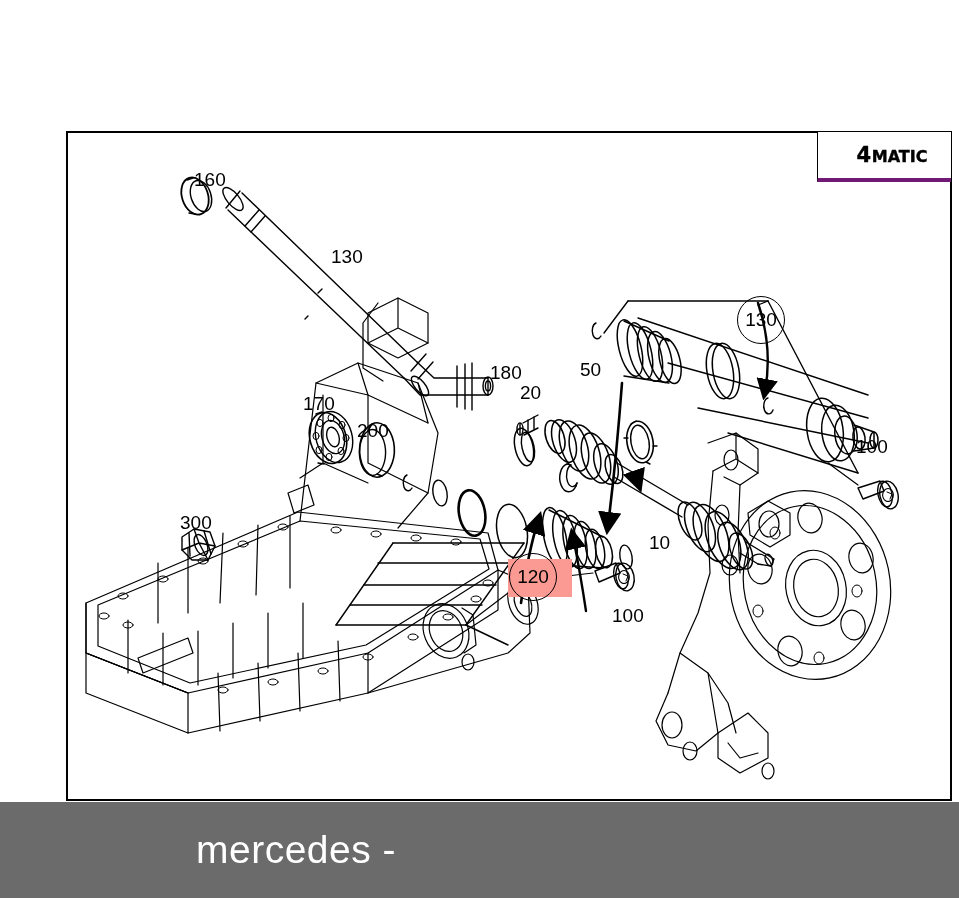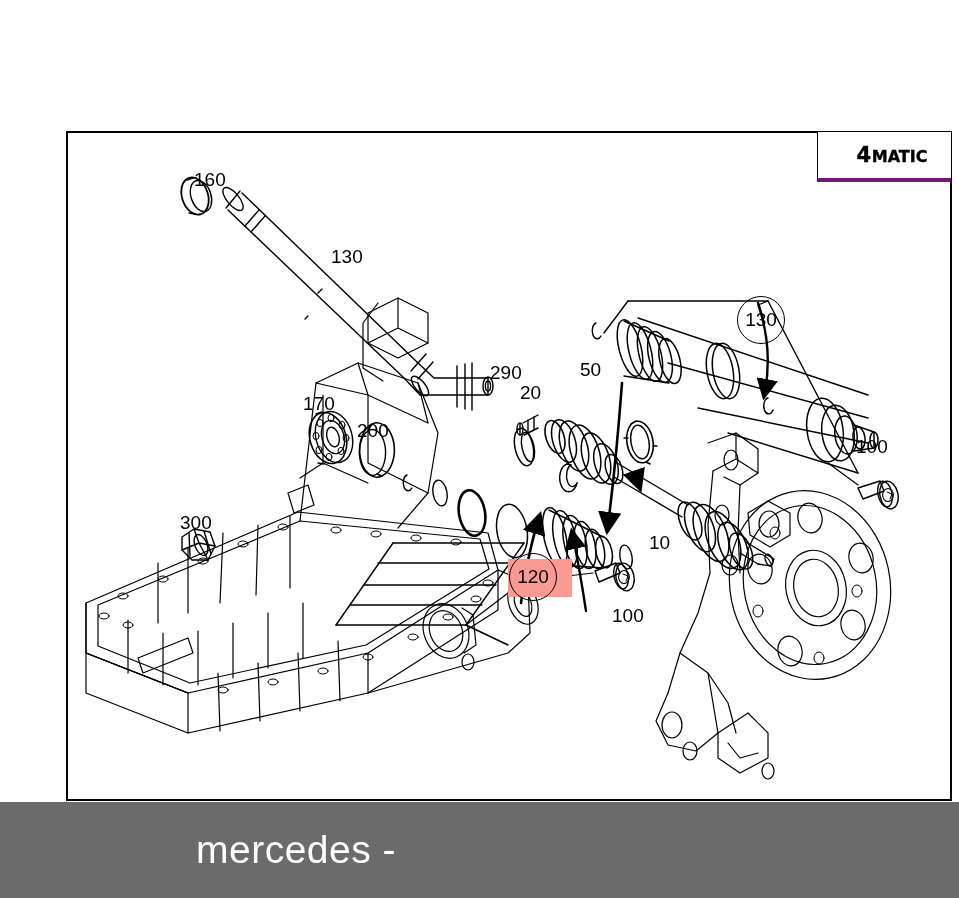--- a/index.html
+++ b/index.html
@@ -384,21 +384,21 @@
     <div id="badge">
       <span class="txt">
         <span class="n">4</span><span class="m">MATIC</span>
       </span>
     </div>
 
     <span class="lbl" style="left:126px;top:37px">160</span>
     <span class="lbl" style="left:263px;top:114px">130</span>
     <span class="lbl" style="left:235px;top:261px">170</span>
     <span class="lbl" style="left:289px;top:288px">200</span>
-    <span class="lbl" style="left:422px;top:230px">290</span>
+    <span class="lbl" style="left:422px;top:230px">180</span>
     <span class="lbl" style="left:452px;top:250px">20</span>
     <span class="lbl" style="left:512px;top:227px">50</span>
     <span class="lbl" style="left:112px;top:380px">300</span>
     <span class="lbl" style="left:581px;top:400px">10</span>
     <span class="lbl" style="left:788px;top:304px">100</span>
     <span class="lbl" style="left:544px;top:473px">100</span>
 
     <div class="circ" style="left:669px;top:163px;width:46px;height:46px">
       <span>130</span>
     </div>

